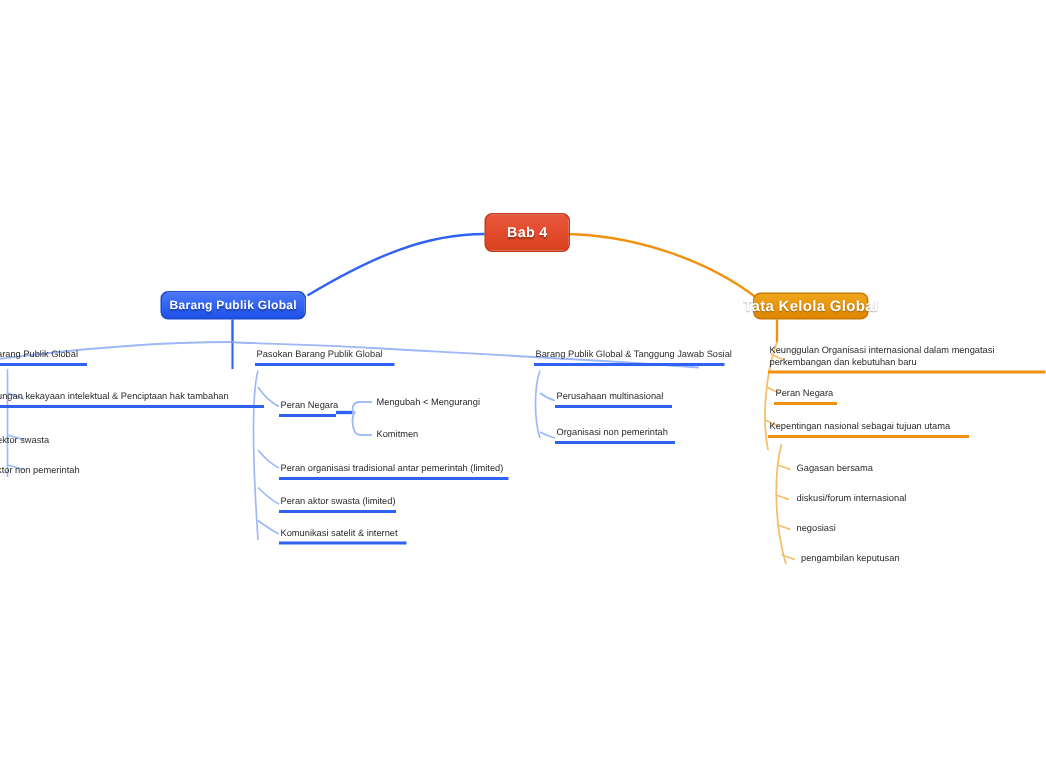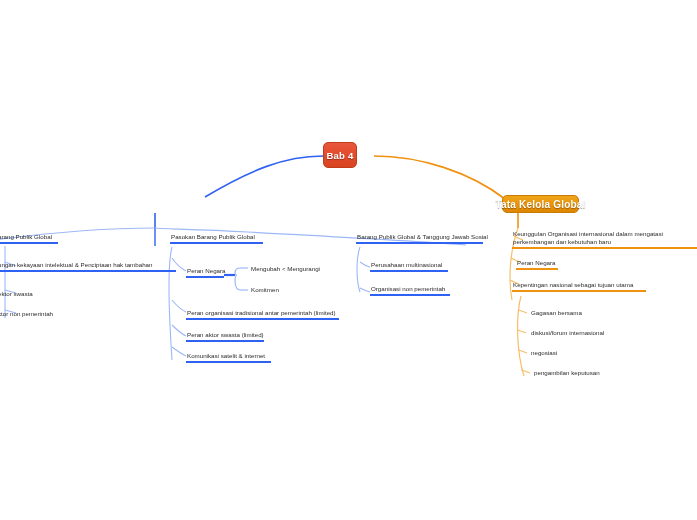--- a/index.html
+++ b/index.html
@@ -17,21 +17,21 @@
     position:absolute;
     border-radius:5px;
     color:#ffffff;
     font-weight:bold;
     display:flex;align-items:center;justify-content:center;
     white-space:nowrap;
     letter-spacing:.2px;
     box-sizing:border-box;
   }
   .node-root{
-    left:323px;top:142px;width:34px;height:26px;
+    left:323px;top:142px;width:57px;height:26px;
     font-size:9.5px;
     background:linear-gradient(180deg,#e8573c 0%,#e24a2c 55%,#d8431f 100%);
     border:1px solid #c23c1c;
     text-shadow:0 1px 1px rgba(0,0,0,.35);
   }
   .node-blue{
     left:107px;top:194px;width:97px;height:19px;
     font-size:8px;
     background:linear-gradient(180deg,#4a79f5 0%,#2f62f2 55%,#1f51e8 100%);
     border:1px solid #1d49cf;
@@ -107,20 +107,21 @@
 
     <path d="M521,296 C516,315 516,350 524,376" fill="none" stroke="#f6bf6b" stroke-width="1.2"></path>
     <path d="M518,310 C522,311 524,312 527,313" fill="none" stroke="#f6bf6b" stroke-width="1.2"></path>
     <path d="M517,330 C521,331 523,332 526,333" fill="none" stroke="#f6bf6b" stroke-width="1.2"></path>
     <path d="M518,350 C522,351 524,352 527,353" fill="none" stroke="#f6bf6b" stroke-width="1.2"></path>
     <path d="M521,370 C525,371 527,372 530,373" fill="none" stroke="#f6bf6b" stroke-width="1.2"></path>
   </svg>
 
   <div class="node node-root">Bab 4</div>
 
+  <div class="node node-blue">Barang Publik Global</div>
 
   <div class="item bar-blue clip-left" style="left:-2px;top:233px;width:60px;">arang Publik Global</div>
   <div class="item bar-blue clip-left" style="left:-2px;top:261px;width:178px;">ungan kekayaan intelektual &amp; Penciptaan hak tambahan</div>
   <div class="item plain clip-left" style="left:-2px;top:290px;width:50px;">ektor swasta</div>
   <div class="item plain clip-left" style="left:-2px;top:310px;width:60px;">ktor non pemerintah</div>
 
   <div class="item bar-blue" style="left:170px;top:233px;width:93px;">Pasokan Barang Publik Global</div>
 
   <div class="item bar-blue" style="left:186px;top:267px;width:38px;">Peran Negara</div>
   <div class="item plain" style="left:250px;top:265px;width:80px;">Mengubah &lt; Mengurangi</div>

